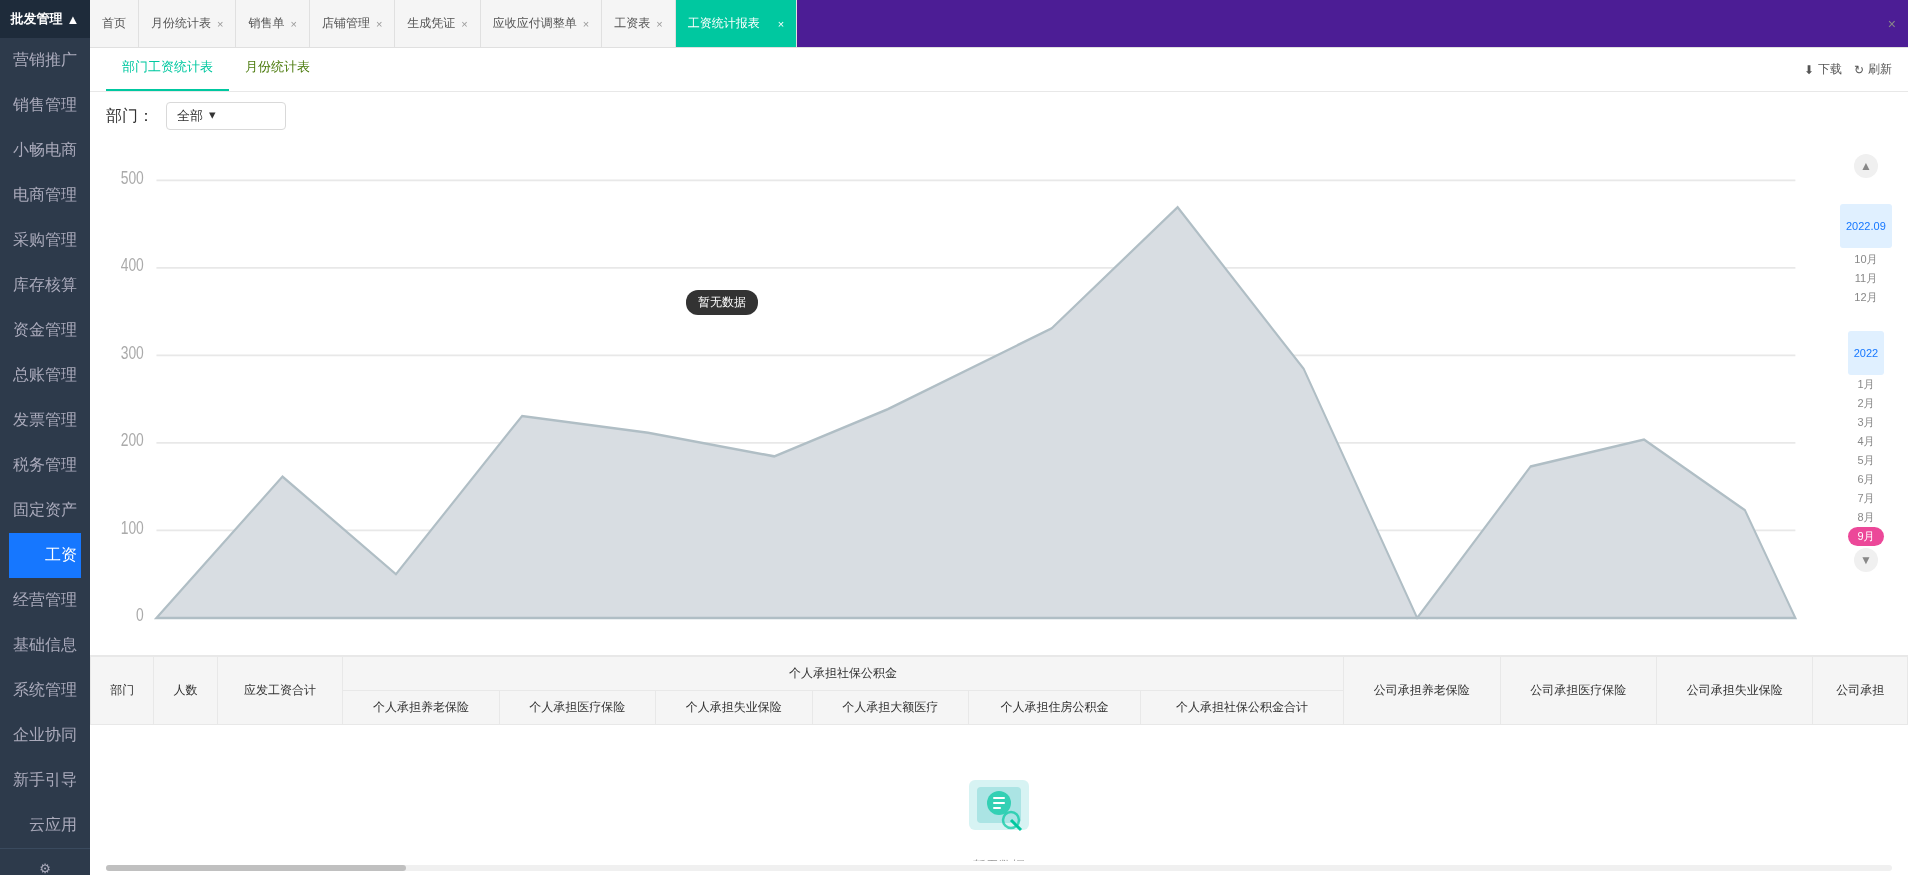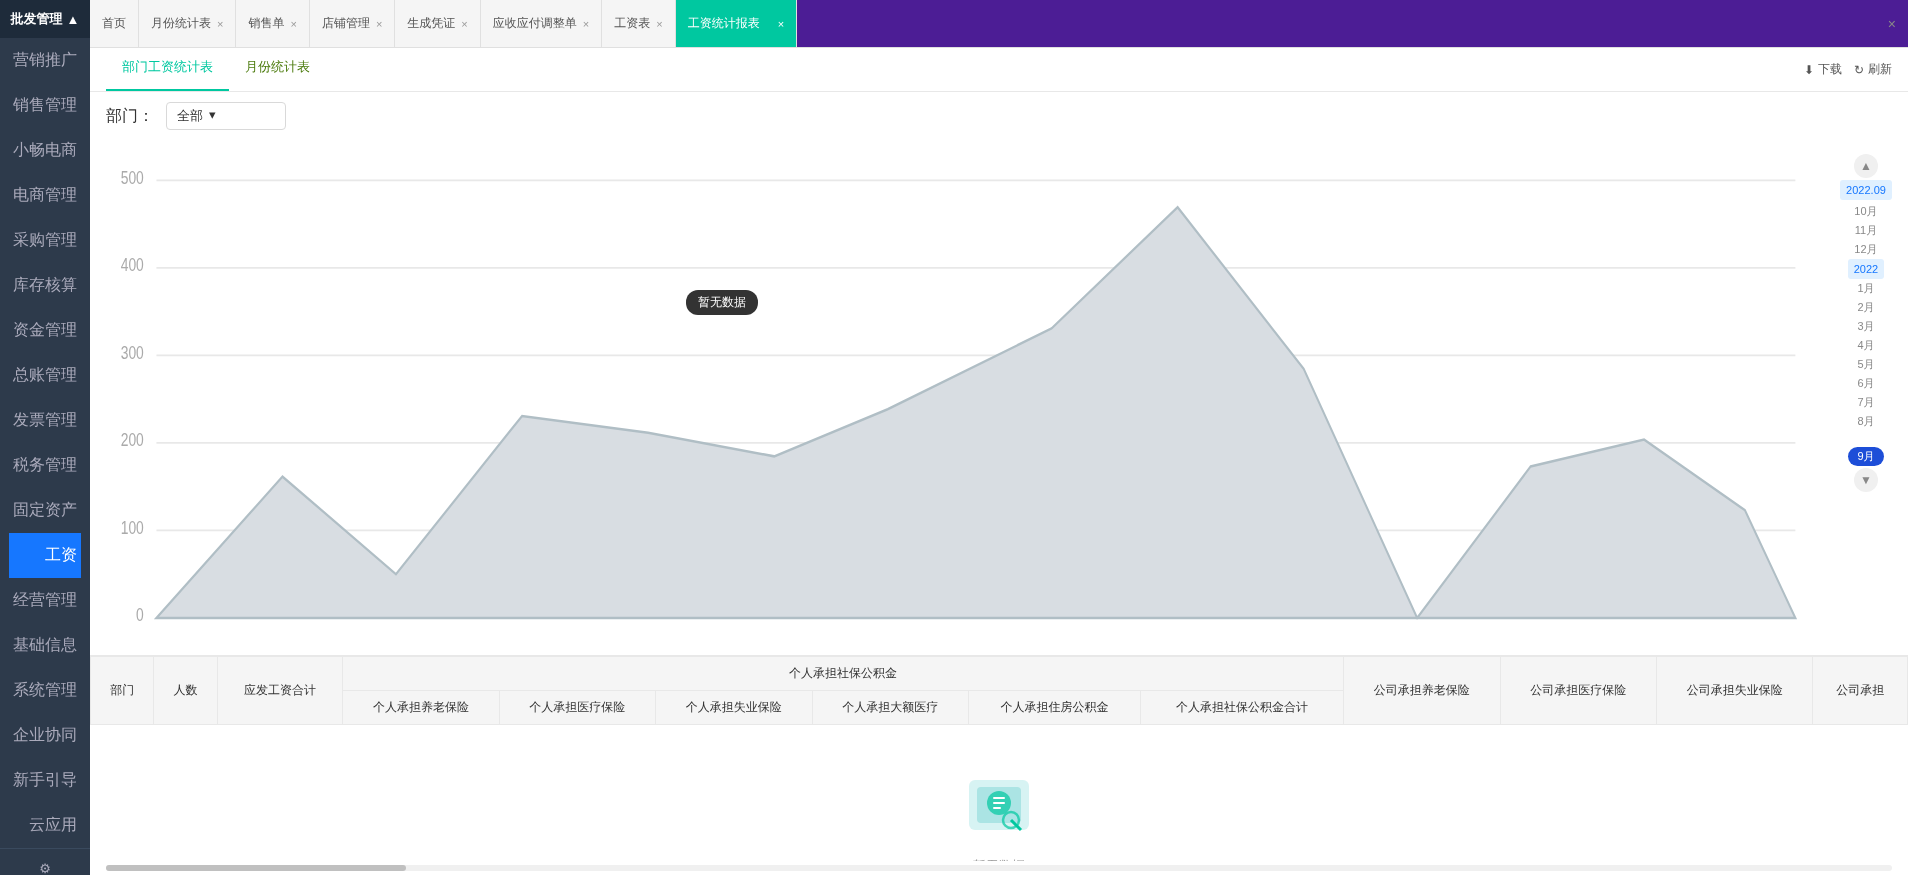--- a/index.html
+++ b/index.html
@@ -197,39 +197,39 @@
       flex-direction: column;
       align-items: center;
       font-size: 11px;
       color: #888;
       padding-top: 4px;
       gap: 2px;
     }
     .timeline-year {
       background: #e0f0ff;
       border-radius: 3px;
-      padding: 4px 6px;
+      padding: 16px 6px;
       font-size: 11px;
       color: #1677ff;
       cursor: pointer;
       width: 100%;
-      text-align: center;
+      text-align: left;
+      margin-top: 24px;
     }
     .timeline-month {
       padding: 2px 6px;
       cursor: pointer;
       width: 100%;
       text-align: center;
       border-radius: 3px;
     }
     .timeline-month.highlight {
-      background: #1d4ed8;
+      background: #ec4899;
       color: #fff;
       border-radius: 10px;
-      margin-top: 16px;
     }
     .timeline-nav {
       width: 24px;
       height: 24px;
       border-radius: 50%;
       background: #f0f0f0;
       display: flex;
       align-items: center;
       justify-content: center;
       cursor: pointer;

